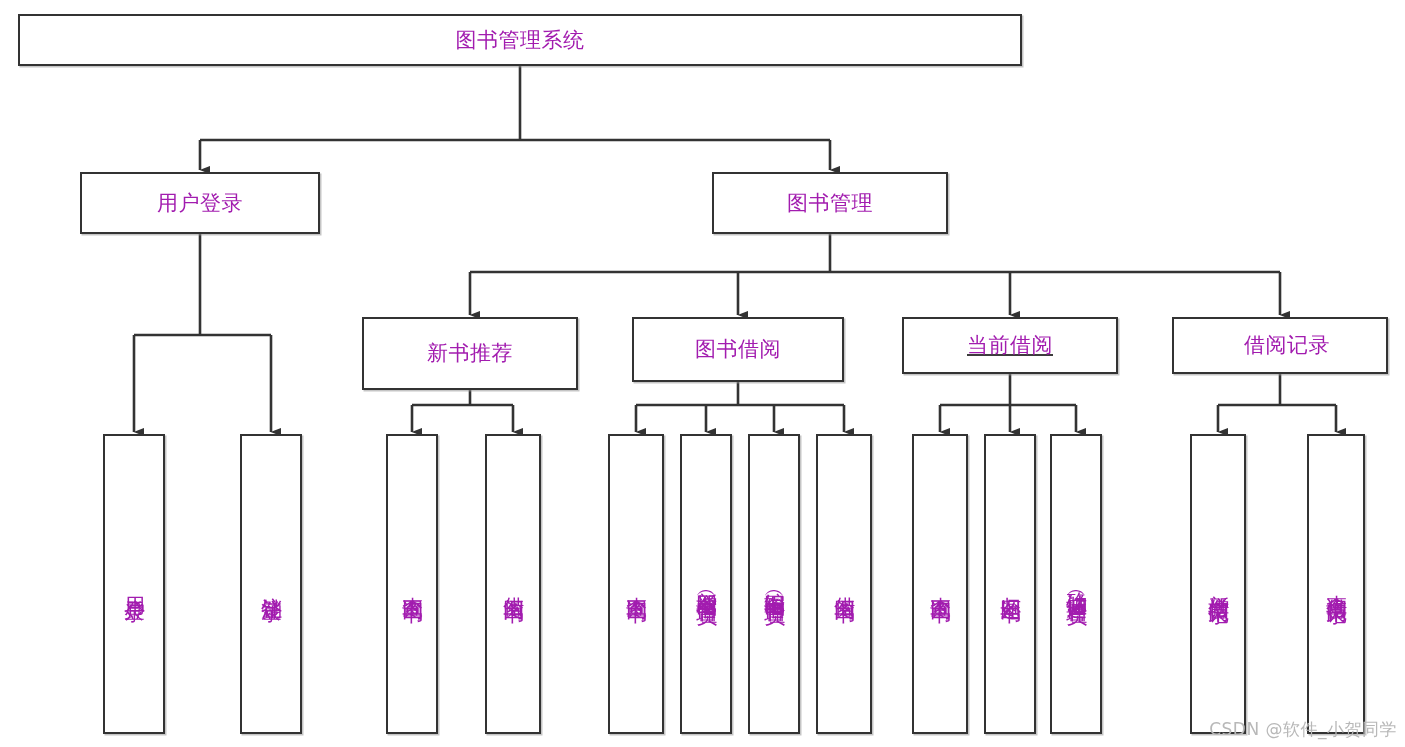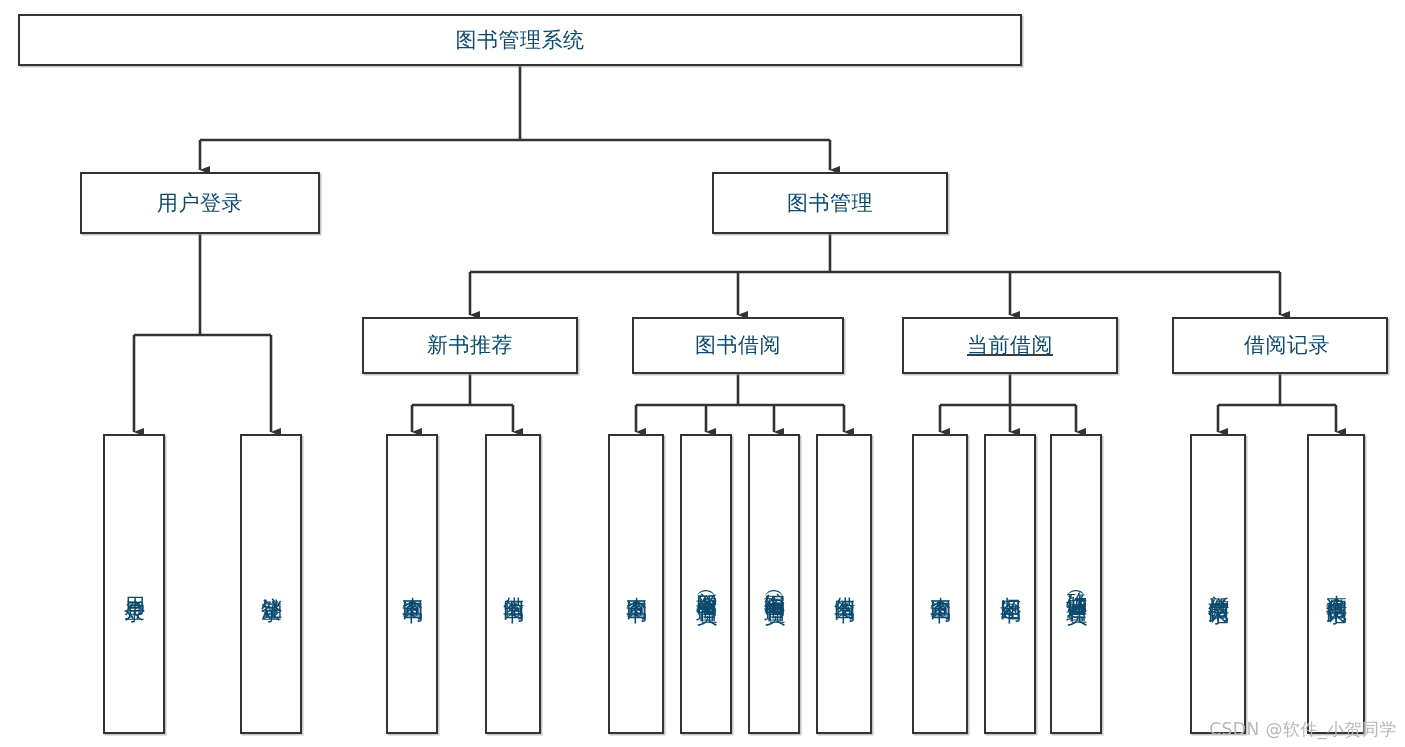--- a/index.html
+++ b/index.html
@@ -35,21 +35,21 @@
     display: flex;
     align-items: center;
     justify-content: center;
     color: #3c3c3c;
     z-index: 2;
   }
   .node .lbl {
     display: block;
     text-align: center;
     letter-spacing: 0.5px;
-    color: #0c4a6e;
+    color: #a21caf;
   }
   
   .node.horiz .lbl {
     font-size: 21px;
     line-height: 1.15;
     white-space: nowrap;
   }
   .node.root .lbl { font-size: 21px; }
   
   .node.vert {
@@ -129,24 +129,24 @@
   <div id="nodes">
       <div class="node horiz root" style="left: 18px; top: 14px; width: 1004px; height: 52px;">
         <span class="lbl">图书管理系统</span>
       </div>
       <div class="node horiz" style="left: 80px; top: 172px; width: 240px; height: 62px;">
         <span class="lbl">用户登录</span>
       </div>
       <div class="node horiz" style="left: 712px; top: 172px; width: 236px; height: 62px;">
         <span class="lbl">图书管理</span>
       </div>
-      <div class="node horiz" style="left: 362px; top: 317px; width: 216px; height: 57px;">
+      <div class="node horiz" style="left: 362px; top: 317px; width: 216px; height: 73px;">
         <span class="lbl">新书推荐</span>
       </div>
-      <div class="node horiz" style="left: 632px; top: 317px; width: 212px; height: 57px;">
+      <div class="node horiz" style="left: 632px; top: 317px; width: 212px; height: 65px;">
         <span class="lbl">图书借阅</span>
       </div>
       <div class="node horiz" style="left: 902px; top: 317px; width: 216px; height: 57px; text-decoration: underline;">
         <span class="lbl">当前借阅</span>
       </div>
       <div class="node horiz" style="left: 1172px; top: 317px; width: 216px; height: 57px; padding-left: 14px;">
         <span class="lbl">借阅记录</span>
       </div>
       <div class="node vert" style="left: 103px; top: 434px; width: 62px; height: 300px;">
         <span class="lbl">用户登录</span>

